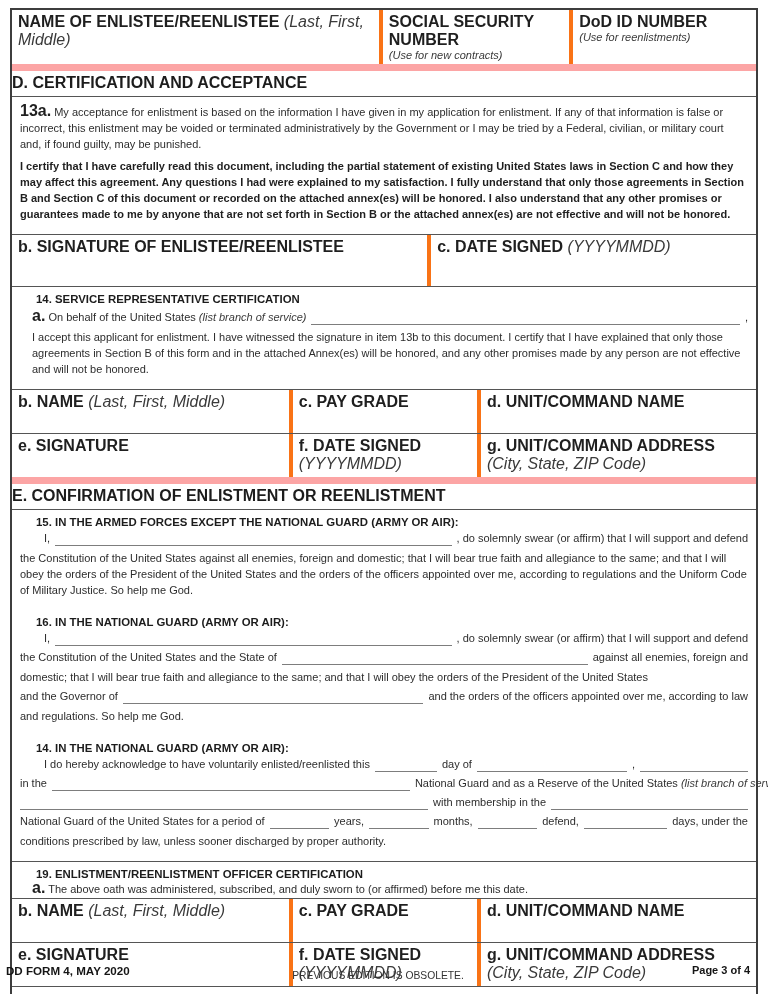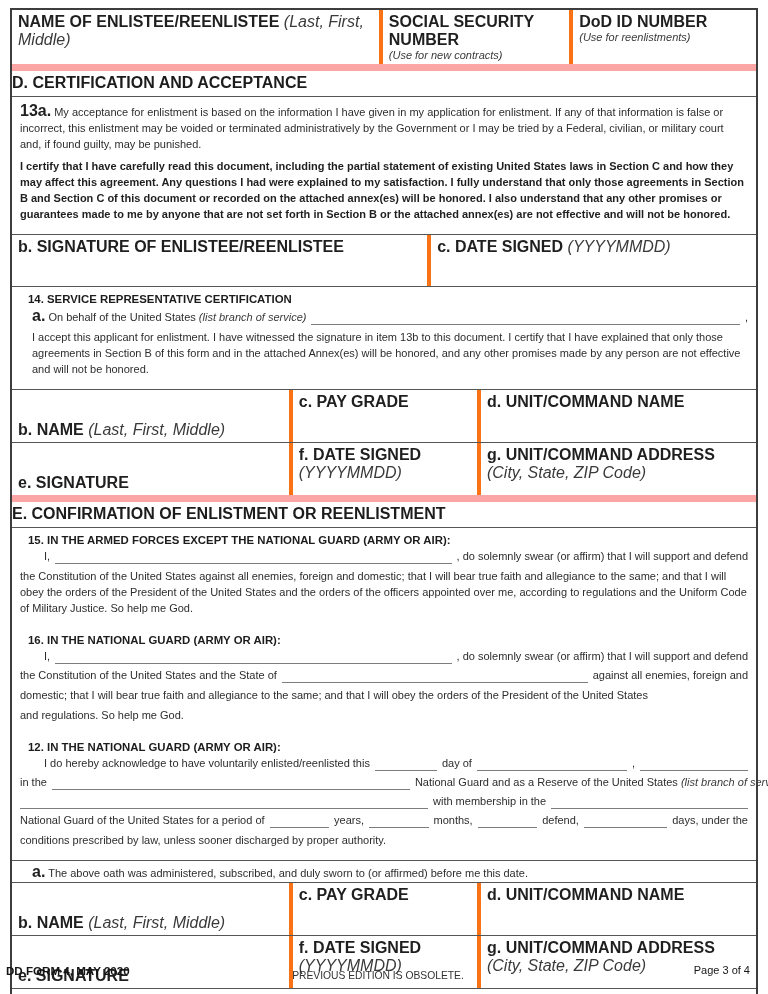--- a/index.html
+++ b/index.html
@@ -20,48 +20,48 @@
   .cell + .cell { border-left:4px solid #f97316; }
   .label { font-weight:bold; font-size:16px; color:#1f1f1f; }
   .hint { font-style:italic; font-weight:normal; color:#3a3a3a; }
   .banner {
     font-weight:bold; font-size:16px; color:#1c1c1c;
     border-top:7px solid #fca5a5; padding:3px 0 4px;
   }
   .block { padding:4px 8px 6px; }
   .block p { line-height:16px; margin:2px 0 6px; }
   .bold-p { font-weight:bold; color:#1f1f1f; }
-  .sec-head { font-weight:bold; font-size:11.4px; color:#1c1c1c; margin:2px 8px 3px; }
+  .sec-head { font-weight:bold; font-size:11.4px; color:#1c1c1c; margin:2px 16px 3px; }
   .fill-line { display:flex; align-items:flex-end; line-height:15px; margin:2px 0 4px; }
   .fill-line .txt { white-space:nowrap; }
   .blank {
     display:inline-block; border-bottom:1px solid #7d7d7d; height:13px;
     flex:1 1 auto; min-width:30px;
   }
   .blank.fixed { flex:0 0 auto; }
   .gap-l { margin-left:5px; } .gap-r { margin-right:5px; }
   .indent1 { padding-left:12px; }
   .indent2 { padding-left:24px; }
   
   .w-name3 { width:49.3%; } .w-ssn { width:25.6%; } .w-dod { width:25.1%; }
   .w-sig13 { width:55.8%; } .w-date13 { width:44.2%; }
-  .w-c1 { width:37.2%;margin-top:28px; } .w-c2 { width:25.3%; } .w-c3 { width:37.5%; }
+  .w-c1 { width:37.2%; } .w-c2 { width:25.3%; } .w-c3 { width:37.5%; }
   .w-sig18 { width:62.6%; } .w-date18 { width:37.4%; }
   .h-header { min-height:40px; }
   .h-sign { min-height:52px; }
   .h-grid { min-height:44px; }
   .h-18 { min-height:44px; }
   .para { line-height:15.5px; }
   .initials-block { padding:8px 8px 4px; min-height:38px; }
   .footer {
     position:absolute; left:4px; top:964px; width:748px; height:24px;
   }
   .footer .f-left { position:absolute; left:2px; top:0; font-weight:bold; font-size:11.6px; color:#151515; }
   .footer .f-center { position:absolute; left:0; right:0; top:6px; text-align:center; font-size:10.3px; color:#333; }
-  .footer .f-right { position:absolute; right:2px; top:0; font-weight:normal; font-size:11px; color:#151515; }
+  .footer .f-right { position:absolute; right:2px; top:0; font-weight:bold; font-size:11px; color:#151515; }
 </style>
 </head>
 <body>
 
 <div class="form">
 
   <div class="row no-top h-header">
     <div class="cell w-name3">
       <span class="label"><span>NAME OF ENLISTEE/REENLISTEE</span> <span class="hint">(Last, First, Middle)</span></span>
     </div>
@@ -143,25 +143,30 @@
       <span class="txt">I,</span>
       <span class="blank gap-l gap-r" style="max-width:405px;"></span>
       <span class="txt">, do solemnly swear (or affirm) that I will support and defend</span>
     </div>
     <div class="fill-line">
       <span class="txt">the Constitution of the United States and the State of</span>
       <span class="blank gap-l gap-r"></span>
       <span class="txt">against all enemies, foreign and</span>
     </div>
     <p class="para" style="margin-bottom:4px;">domestic; that I will bear true faith and allegiance to the same; and that I will obey the orders of the President of the United States</p>
+    <div class="fill-line">
+      <span class="txt">and the Governor of</span>
+      <span class="blank gap-l gap-r"></span>
+      <span class="txt">and the orders of the officers appointed over me, according to law</span>
+    </div>
     <p class="para">and regulations. So help me God.</p>
   </div>
 
   <div class="block">
-    <div class="sec-head">12. IN THE NATIONAL GUARD (ARMY OR AIR):</div>
+    <div class="sec-head">14. IN THE NATIONAL GUARD (ARMY OR AIR):</div>
     <div class="fill-line indent2">
       <span class="txt">I do hereby acknowledge to have voluntarily enlisted/reenlisted this</span>
       <span class="blank fixed gap-l gap-r" style="width:62px;"></span>
       <span class="txt">day of</span>
       <span class="blank fixed gap-l gap-r" style="width:150px;"></span>
       <span class="txt">,</span>
       <span class="blank gap-l"></span>
     </div>
     <div class="fill-line">
       <span class="txt">in the</span>
@@ -182,20 +187,21 @@
       <span class="blank gap-l gap-r"></span>
       <span class="txt">defend,</span>
       <span class="blank gap-l gap-r" style="flex-grow:1.4;"></span>
       <span class="txt">days, under the</span>
     </div>
     <p class="para">conditions prescribed by law, unless sooner discharged by proper authority.</p>
   </div>
 
 
   <div class="block" style="border-top:1px solid #555; padding-bottom:2px;">
+    <div class="sec-head" style="margin-bottom:1px;">19. ENLISTMENT/REENLISTMENT OFFICER CERTIFICATION</div>
     <div class="indent1" style="line-height:14px;">
       <span class="label">a.</span>
       <span>The above oath was administered, subscribed, and duly sworn to (or affirmed) before me this date.</span>
     </div>
   </div>
 
   <div class="row h-grid">
     <div class="cell w-c1">
       <span class="label"><span>b. NAME</span> <span class="hint">(Last, First, Middle)</span></span>
     </div>

